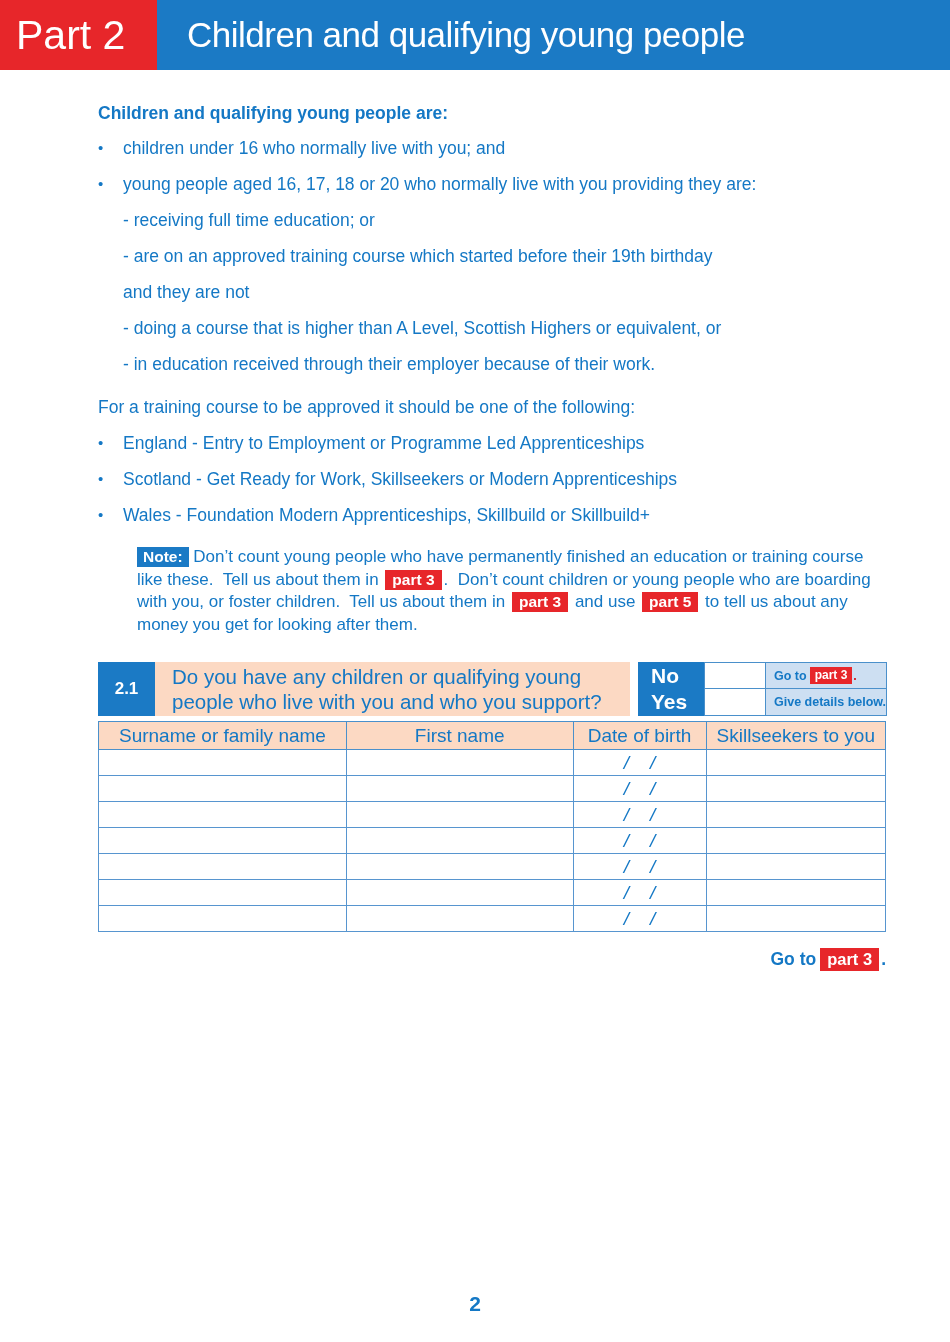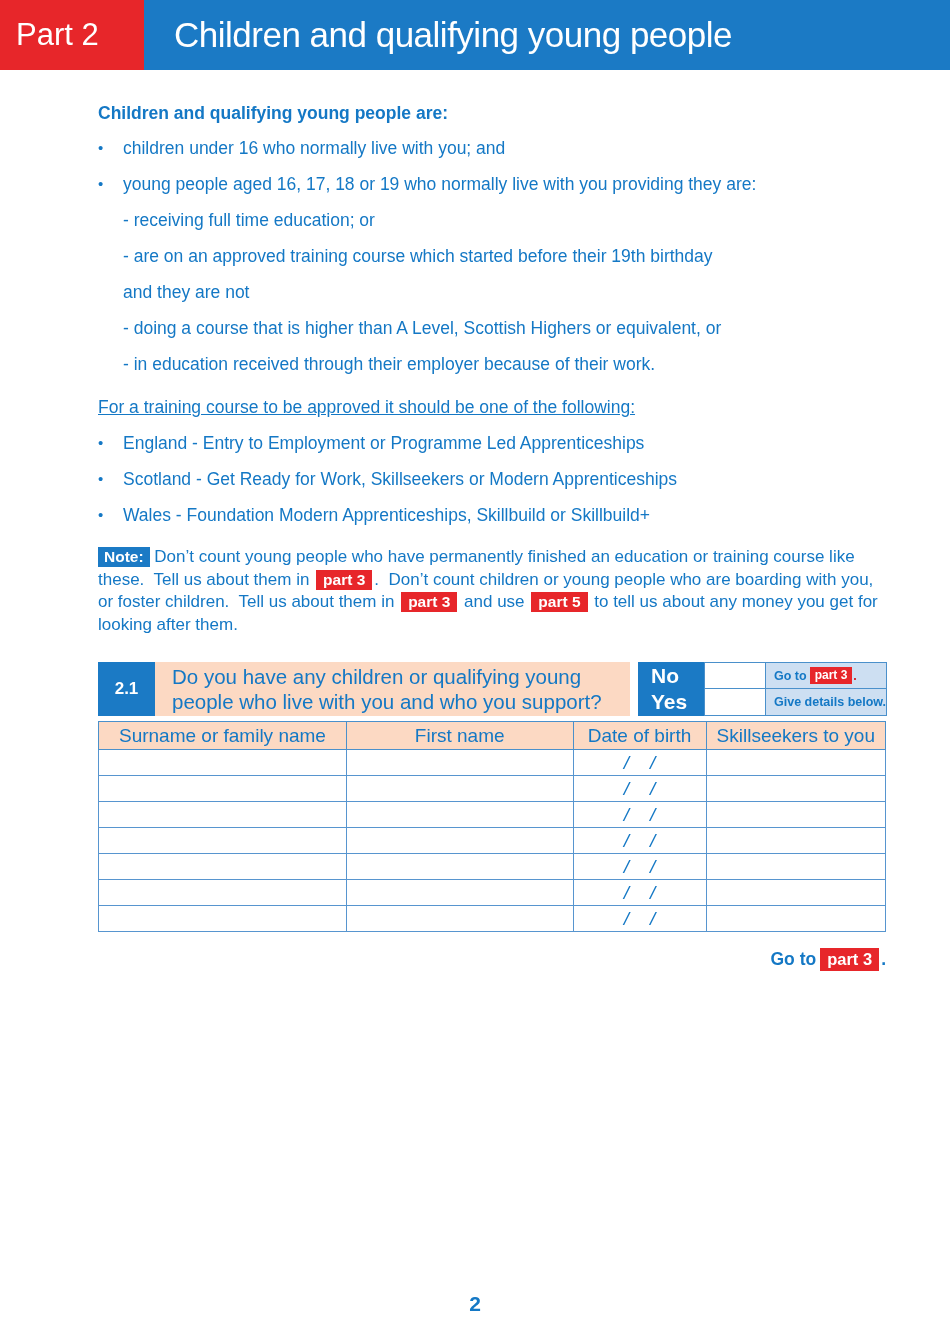--- a/index.html
+++ b/index.html
@@ -8,50 +8,51 @@
     width: 950px; height: 1342px;
     background: #ffffff;
     font-family: "Liberation Sans", sans-serif;
     position: relative;
     overflow: hidden;
   }
   
   .header { display: flex; height: 70px; width: 950px; }
   .part-badge {
     background: #e7262a; color: #fff;
-    width: 144px; flex: none;
+    width: 157px; flex: none;
     display: flex; align-items: center;
     padding-left: 16px;
-    font-size: 31px; font-weight: 400;
+    font-size: 41px; font-weight: 400;
   }
   .header-bar {
     background: #1b7ac5; color: #fff;
     flex: 1;
     display: flex; align-items: center;
     padding-left: 30px;
     font-size: 35px; font-weight: 400;
     letter-spacing: -0.5px;
   }
   
   .content { margin: 0 64px 0 98px; width: 788px; color: #1478c5; }
   .intro-heading {
     margin-top: 26px;
     font-size: 17.5px; font-weight: 700;
     line-height: 34px;
   }
   .line { font-size: 17.5px; line-height: 36px; white-space: pre-wrap; }
   .bullet { display: flex; }
   .bullet-dot { width: 25px; flex: none; font-size: 15px; }
   .sub { padding-left: 25px; }
-  .para { margin-top: 7px; text-decoration: underline; }
+  .para { margin-top: 7px; }
   
   .note {
     margin-top: 13px;
     font-size: 17px; line-height: 22.5px;
     white-space: pre-wrap;
+    margin-left: 39px;
   }
   .note-badge {
     background: #1b7ac5; color: #fff;
     font-weight: 700; font-size: 15.5px;
     padding: 1px 6px 2px 6px;
     white-space: nowrap;
   }
   .part-ref {
     background: #e7262a; color: #fff;
     font-weight: 700; font-size: 15.5px;
@@ -162,21 +163,21 @@
 <div class="content">
 
   <div class="intro-heading">Children and qualifying young people are:</div>
 
   <div class="line bullet">
     <span class="bullet-dot">•</span>
     <span>children under 16 who normally live with you; and</span>
   </div>
   <div class="line bullet">
     <span class="bullet-dot">•</span>
-    <span>young people aged 16, 17, 18 or 19 who normally live with you providing they are:</span>
+    <span>young people aged 16, 17, 18 or 20 who normally live with you providing they are:</span>
   </div>
   <div class="line sub">- receiving full time education; or</div>
   <div class="line sub">- are on an approved training course which started before their 19th birthday</div>
   <div class="line sub">and they are not</div>
   <div class="line sub">- doing a course that is higher than A Level, Scottish Highers or equivalent, or</div>
   <div class="line sub">- in education received through their employer because of their work.</div>
 
   <div class="line para">For a training course to be approved it should be one of the following:</div>
   <div class="line bullet">
     <span class="bullet-dot">•</span>

